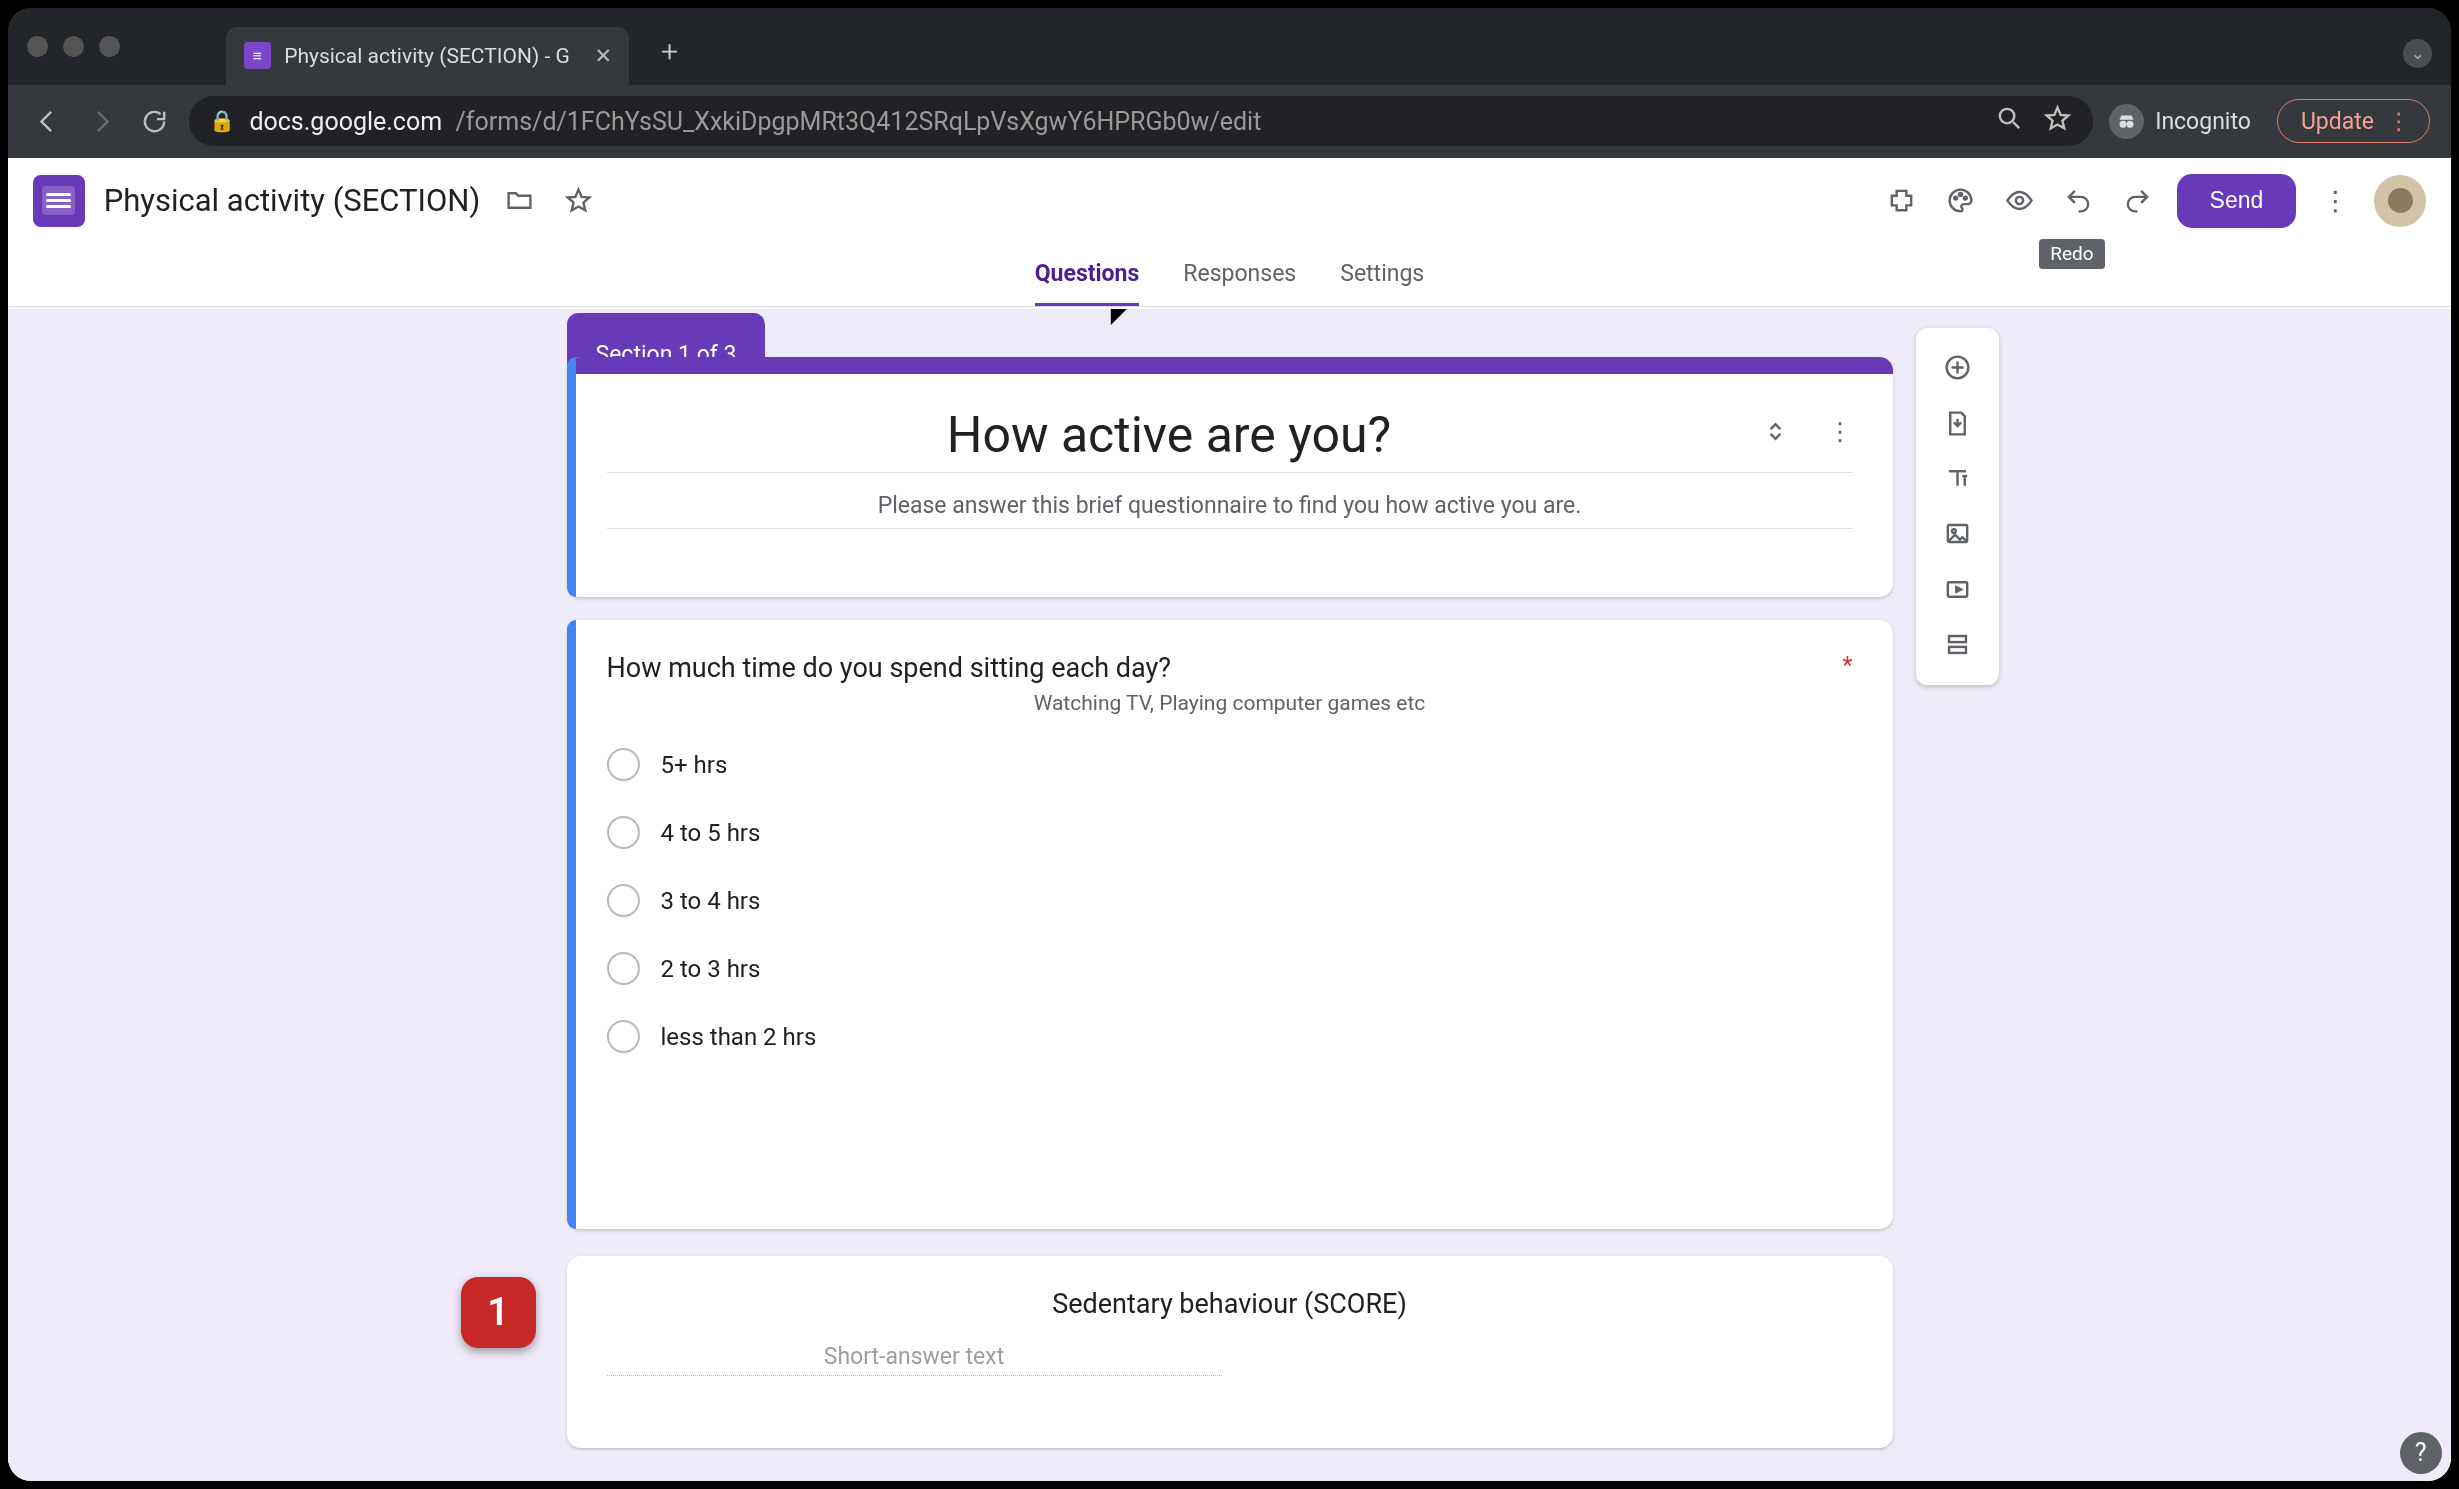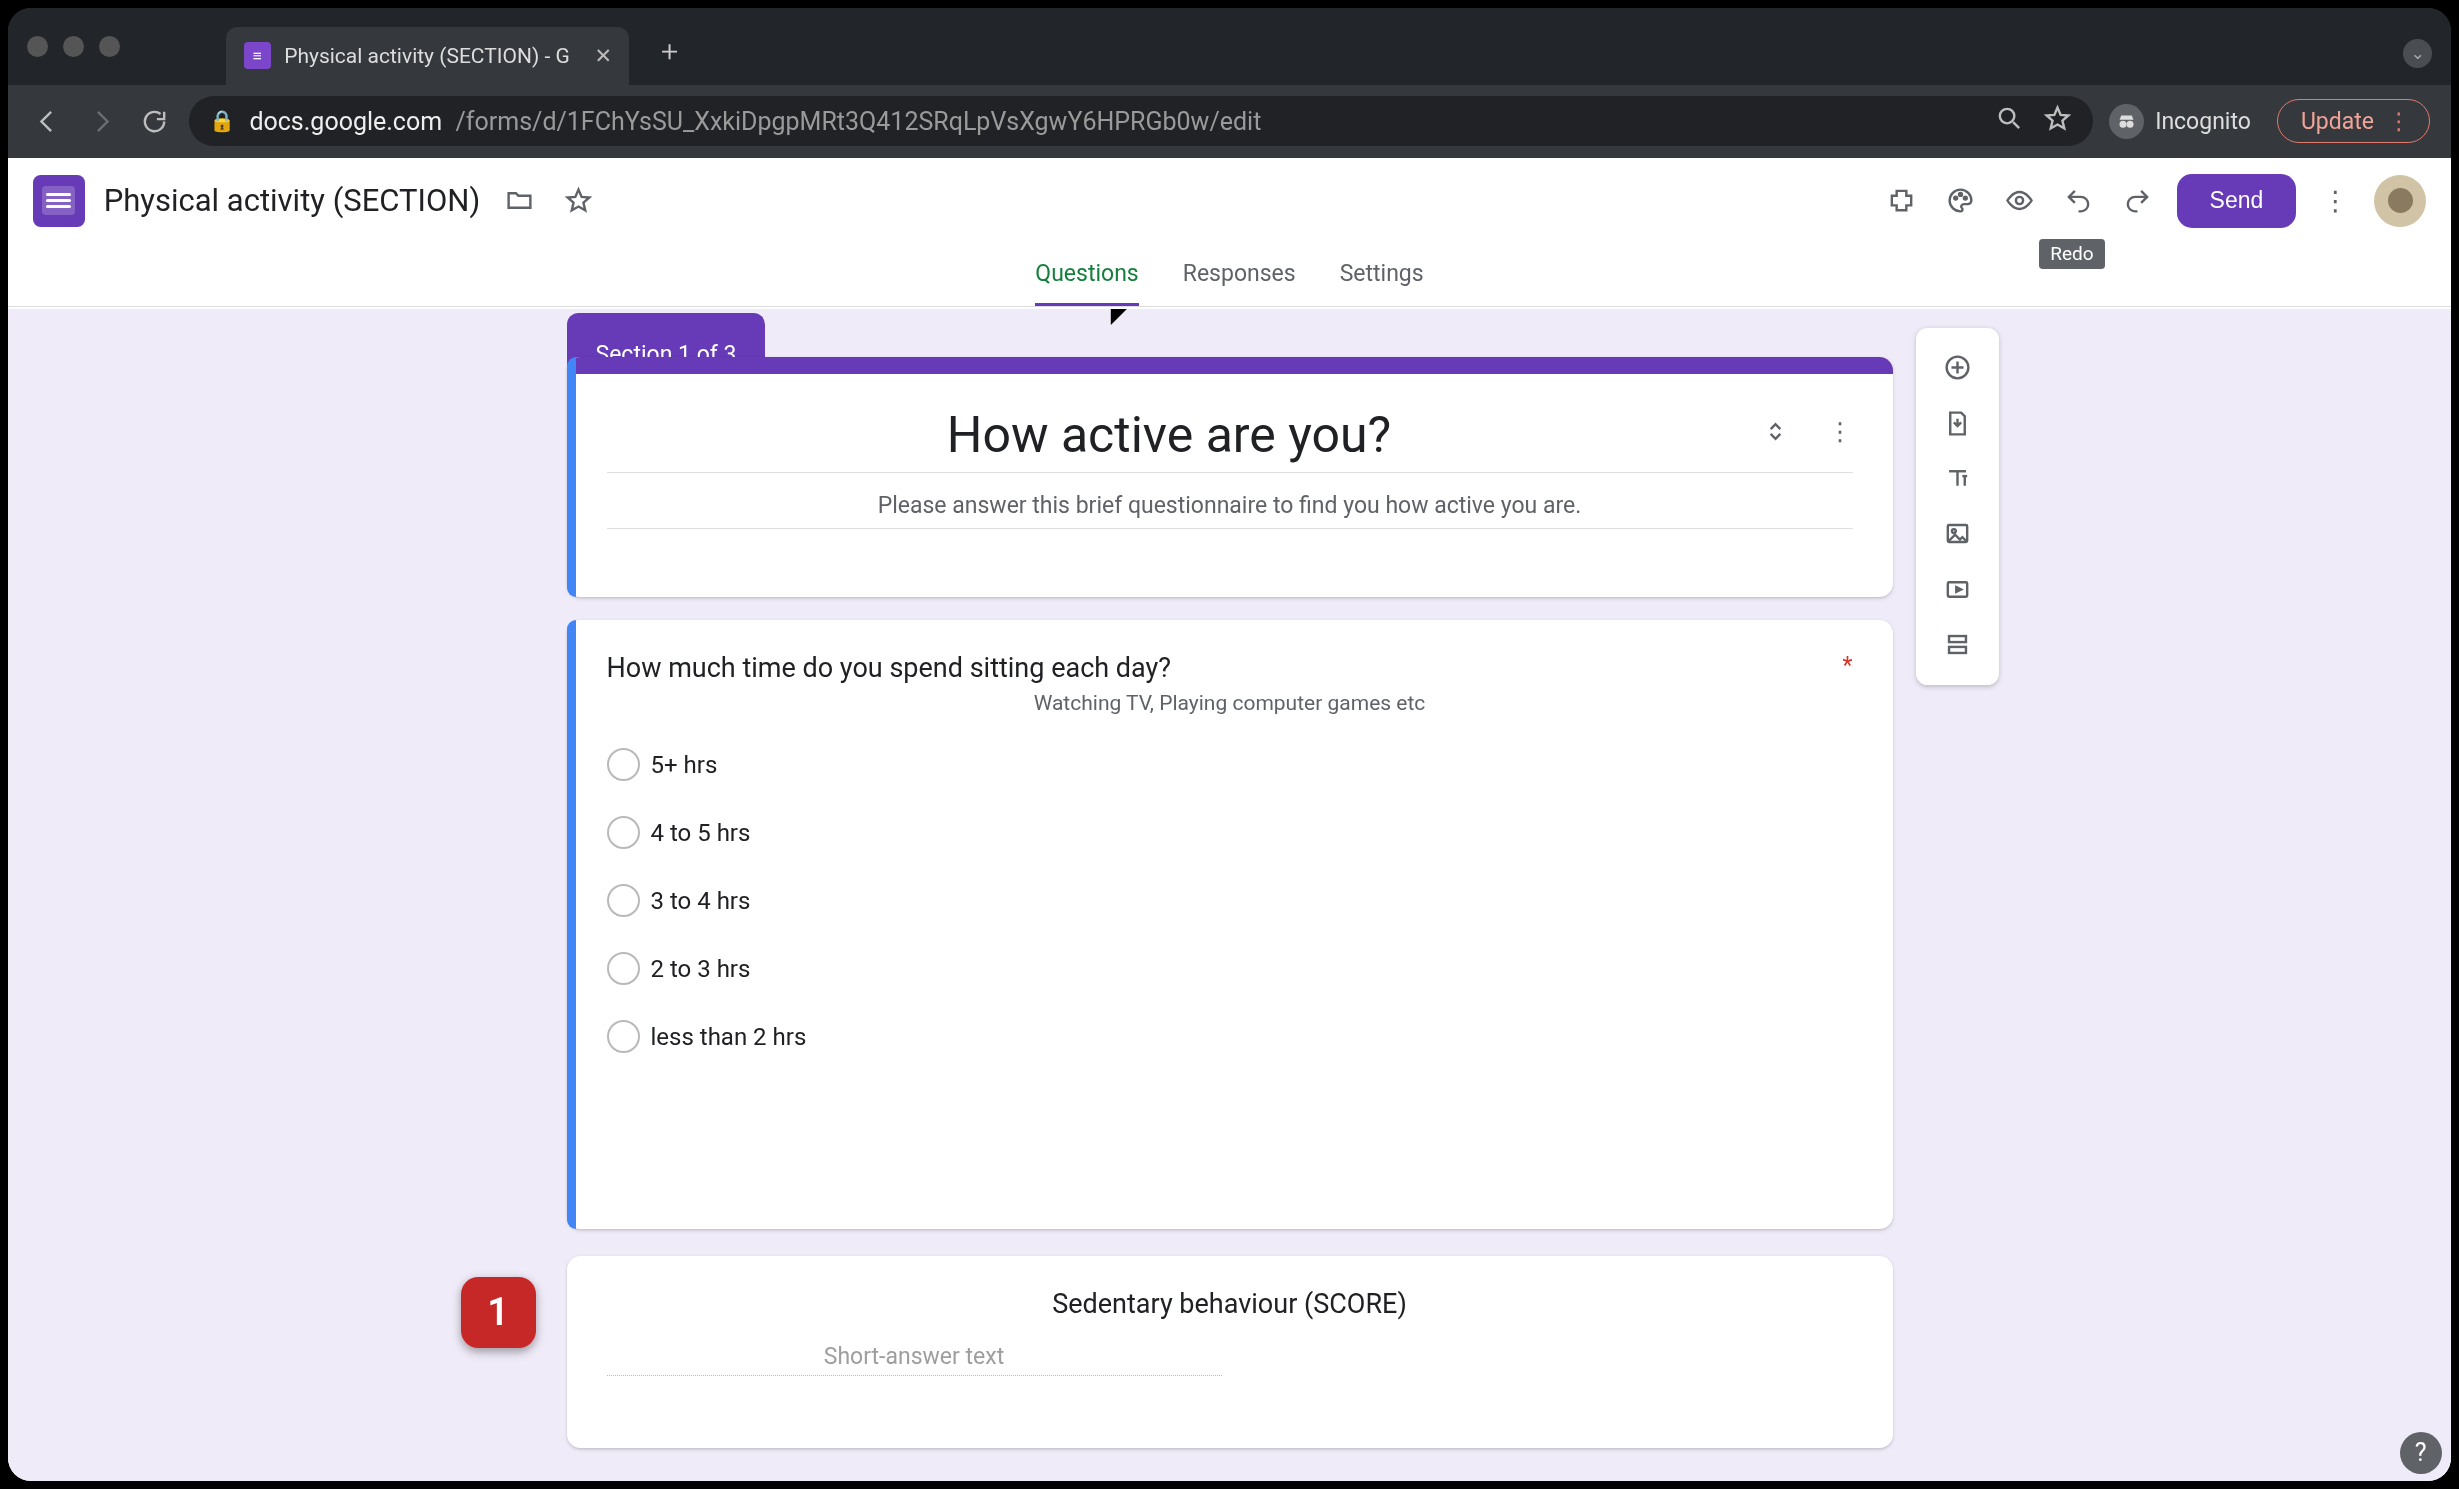--- a/index.html
+++ b/index.html
@@ -141,21 +141,21 @@
   .avatar .head{width:25px;height:25px;border-radius:50%;background:#8a7a60;}
   .tooltip-redo{
     position:absolute; top:81px; left:2031px;
     background:#5f6368;color:#fff;font-size:19px;padding:3.8px 11.5px;border-radius:3.8px;
   }
   .tabs-row{
     height:63px;display:flex;align-items:flex-end;justify-content:center;gap:44px;
     border-bottom:1px solid #dadce0;
   }
   .apptab{font-size:23px;color:#5f6368;padding-bottom:15.4px;border-bottom:3.8px solid transparent;}
-  .apptab.active{color:#15803d;border-bottom-color:#673ab7;font-weight:400;margin-top:34px;}
+  .apptab.active{color:#4c1d95;border-bottom-color:#673ab7;font-weight:700;margin-top:34px;}
   .canvas{
     position:absolute;top:151px;left:0;right:0;bottom:0;
     background:#f0ebf8;
     overflow:hidden;
   }
   .form-col{
     position:absolute;left:50%;transform:translateX(-50%);
     width:1326px;
   }
   .section-chip{
@@ -177,21 +177,21 @@
   .sec-title{font-size:50px;color:#202124;font-weight:400;}
   .sec-title-row{display:flex;align-items:center;gap:29px;border-bottom:1px solid #e0e0e0;padding-bottom:7.7px;}
   .sec-title-row .grow{flex:1;}
   .sec-actions{display:flex;gap:38px;color:#5f6368;font-size:25px;}
   .sec-desc{font-size:23px;color:#5f6368;margin-top:19px;border-bottom:1px solid #e0e0e0;padding-bottom:9.6px;}
   .q-title{font-size:27px;color:#202124;}
   .q-req{color:#d93025;font-size:23px;margin-left:auto;}
   .q-title-row{display:flex;align-items:flex-start;}
   .q-desc{font-size:21px;color:#5f6368;margin-top:7.7px;}
   .options{margin-top:33px;display:flex;flex-direction:column;gap:35px;}
-  .opt{display:flex;align-items:center;gap:11px;font-size:24px;color:#202124;}
+  .opt{display:flex;align-items:center;gap:21px;font-size:24px;color:#202124;}
   .radio{width:33px;height:33px;border:2.9px solid #b9b9b9;border-radius:50%;}
   .sa-title{font-size:27px;color:#202124;}
   .sa-hint{font-size:23px;color:#9e9e9e;margin-top:23px;border-bottom:1px dotted #bbb;width:615px;padding-bottom:5.8px;}
   
   .side-toolbar{
     position:absolute; left:1349px; top:19px;
     width:83px;background:#fff;border-radius:11.5px;
     box-shadow:0 1.9px 5.8px rgba(0,0,0,.2);
     display:flex;flex-direction:column;align-items:center;gap:13.4px;
     padding:19px 0;

